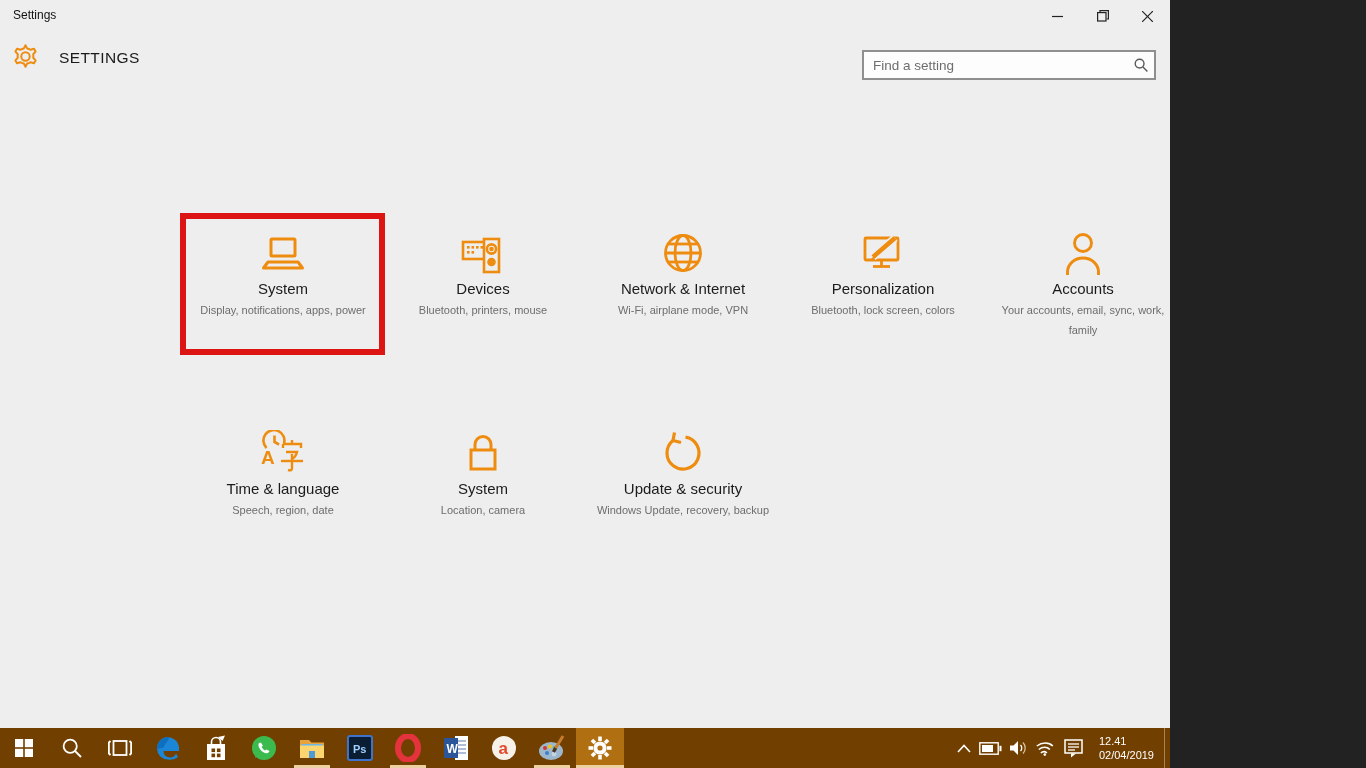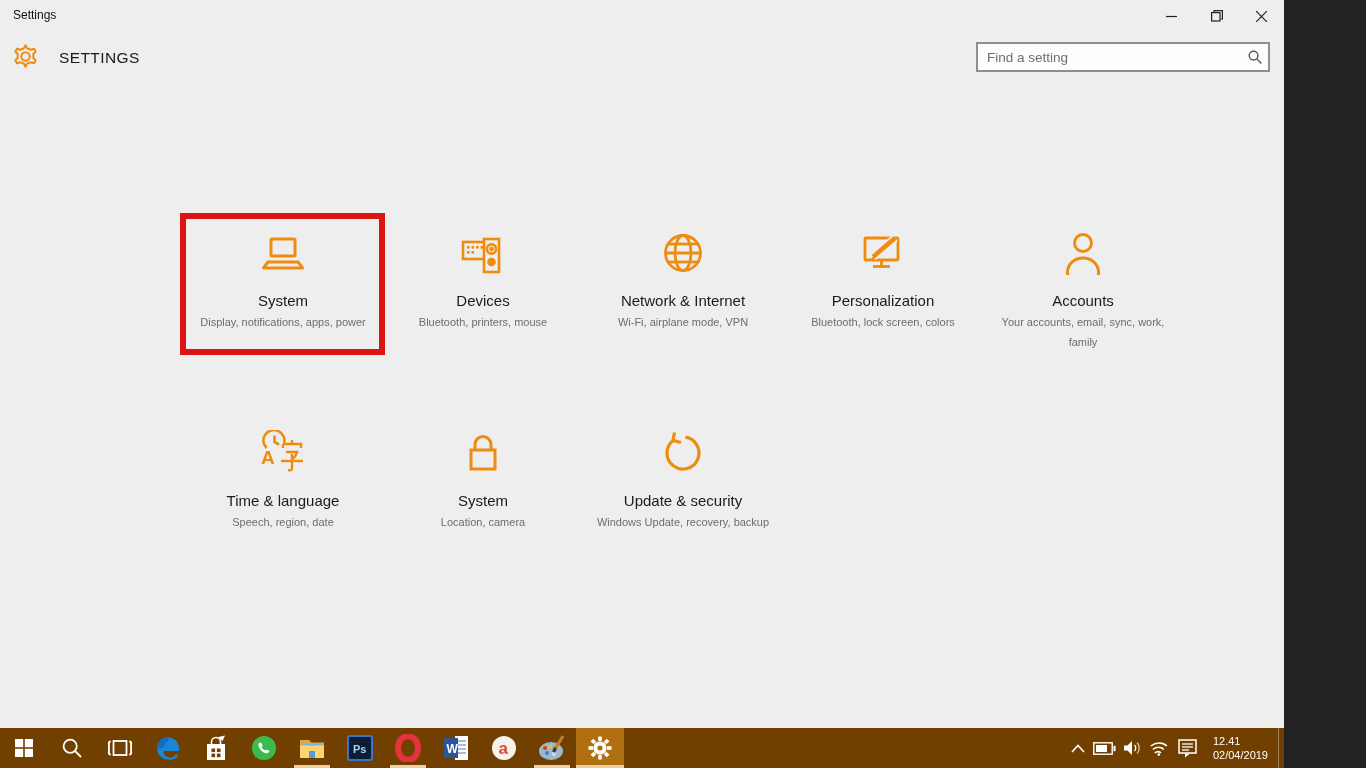--- a/index.html
+++ b/index.html
@@ -1,49 +1,49 @@
 <!DOCTYPE html>
 <html><head>
 <meta charset="utf-8">
 <style>
   html,body{margin:0;padding:0;background:#222;}
   .screen{
-    position:relative;width:1284px;height:768px;overflow:hidden;
+    position:relative;width:1170px;height:768px;overflow:hidden;
     background:#eeeeee;font-family:"Liberation Sans",sans-serif;text-decoration:underline;
     -webkit-font-smoothing:antialiased;
   }
   
   .titlebar{position:absolute;top:0;left:0;right:0;height:32px;background:#eeeeee;}
   .win-title{position:absolute;left:13px;top:8px;font-size:12px;color:#111;}
   .win-controls{position:absolute;right:0;top:0;height:32px;display:flex;}
   .win-btn{width:45px;height:32px;display:flex;align-items:center;justify-content:center;cursor:default;}
   .win-btn svg{display:block;}
   
   .app-header{position:absolute;top:40px;left:0;right:0;height:44px;}
   .gear-big{position:absolute;left:12px;top:3px;}
   .app-title{position:absolute;left:59px;top:9px;font-size:15.5px;color:#1a1a1a;letter-spacing:.4px;}
   .search-box{
-    position:absolute;right:14px;top:2px;width:290px;height:26px;
+    position:absolute;right:14px;top:10px;width:290px;height:26px;
     border:2px solid #8f8f8f;background:#fdfdfd;display:flex;align-items:center;
   }
   .search-box input{
     flex:1;border:none;outline:none;background:transparent;
     font-family:"Liberation Sans",sans-serif;font-size:13.5px;color:#333;padding:0 4px 0 9px;
   }
   .search-box input::placeholder{color:#6d6d6d;}
   .search-glyph{width:26px;display:flex;align-items:center;justify-content:center;}
   
   .grid{position:absolute;left:183px;top:213px;width:1000px;}
   .grid-row{display:flex;}
   .tile{
     position:relative;width:200px;height:200px;cursor:pointer;
     display:flex;flex-direction:column;align-items:center;
   }
   .tile-icon{height:48px;margin-top:15px;display:flex;align-items:flex-end;justify-content:center;}
-  .tile-name{margin-top:16px;font-size:15px;color:#1b1b1b;text-align:center;}
+  .tile-name{margin-top:4px;font-size:15px;color:#1b1b1b;text-align:center;}
   .tile-desc{margin-top:3px;font-size:11px;line-height:20px;color:#6d6d6d;text-align:center;max-width:178px;}
   .hl-frame{
     position:absolute;left:-3px;top:0;width:205px;height:142px;
     border:6px solid #dd1414;box-sizing:border-box;pointer-events:none;
   }
   
   .taskbar{
     position:absolute;left:0;right:0;bottom:0;height:40px;background:#714001;
     display:flex;align-items:stretch;color:#fff;
   }

